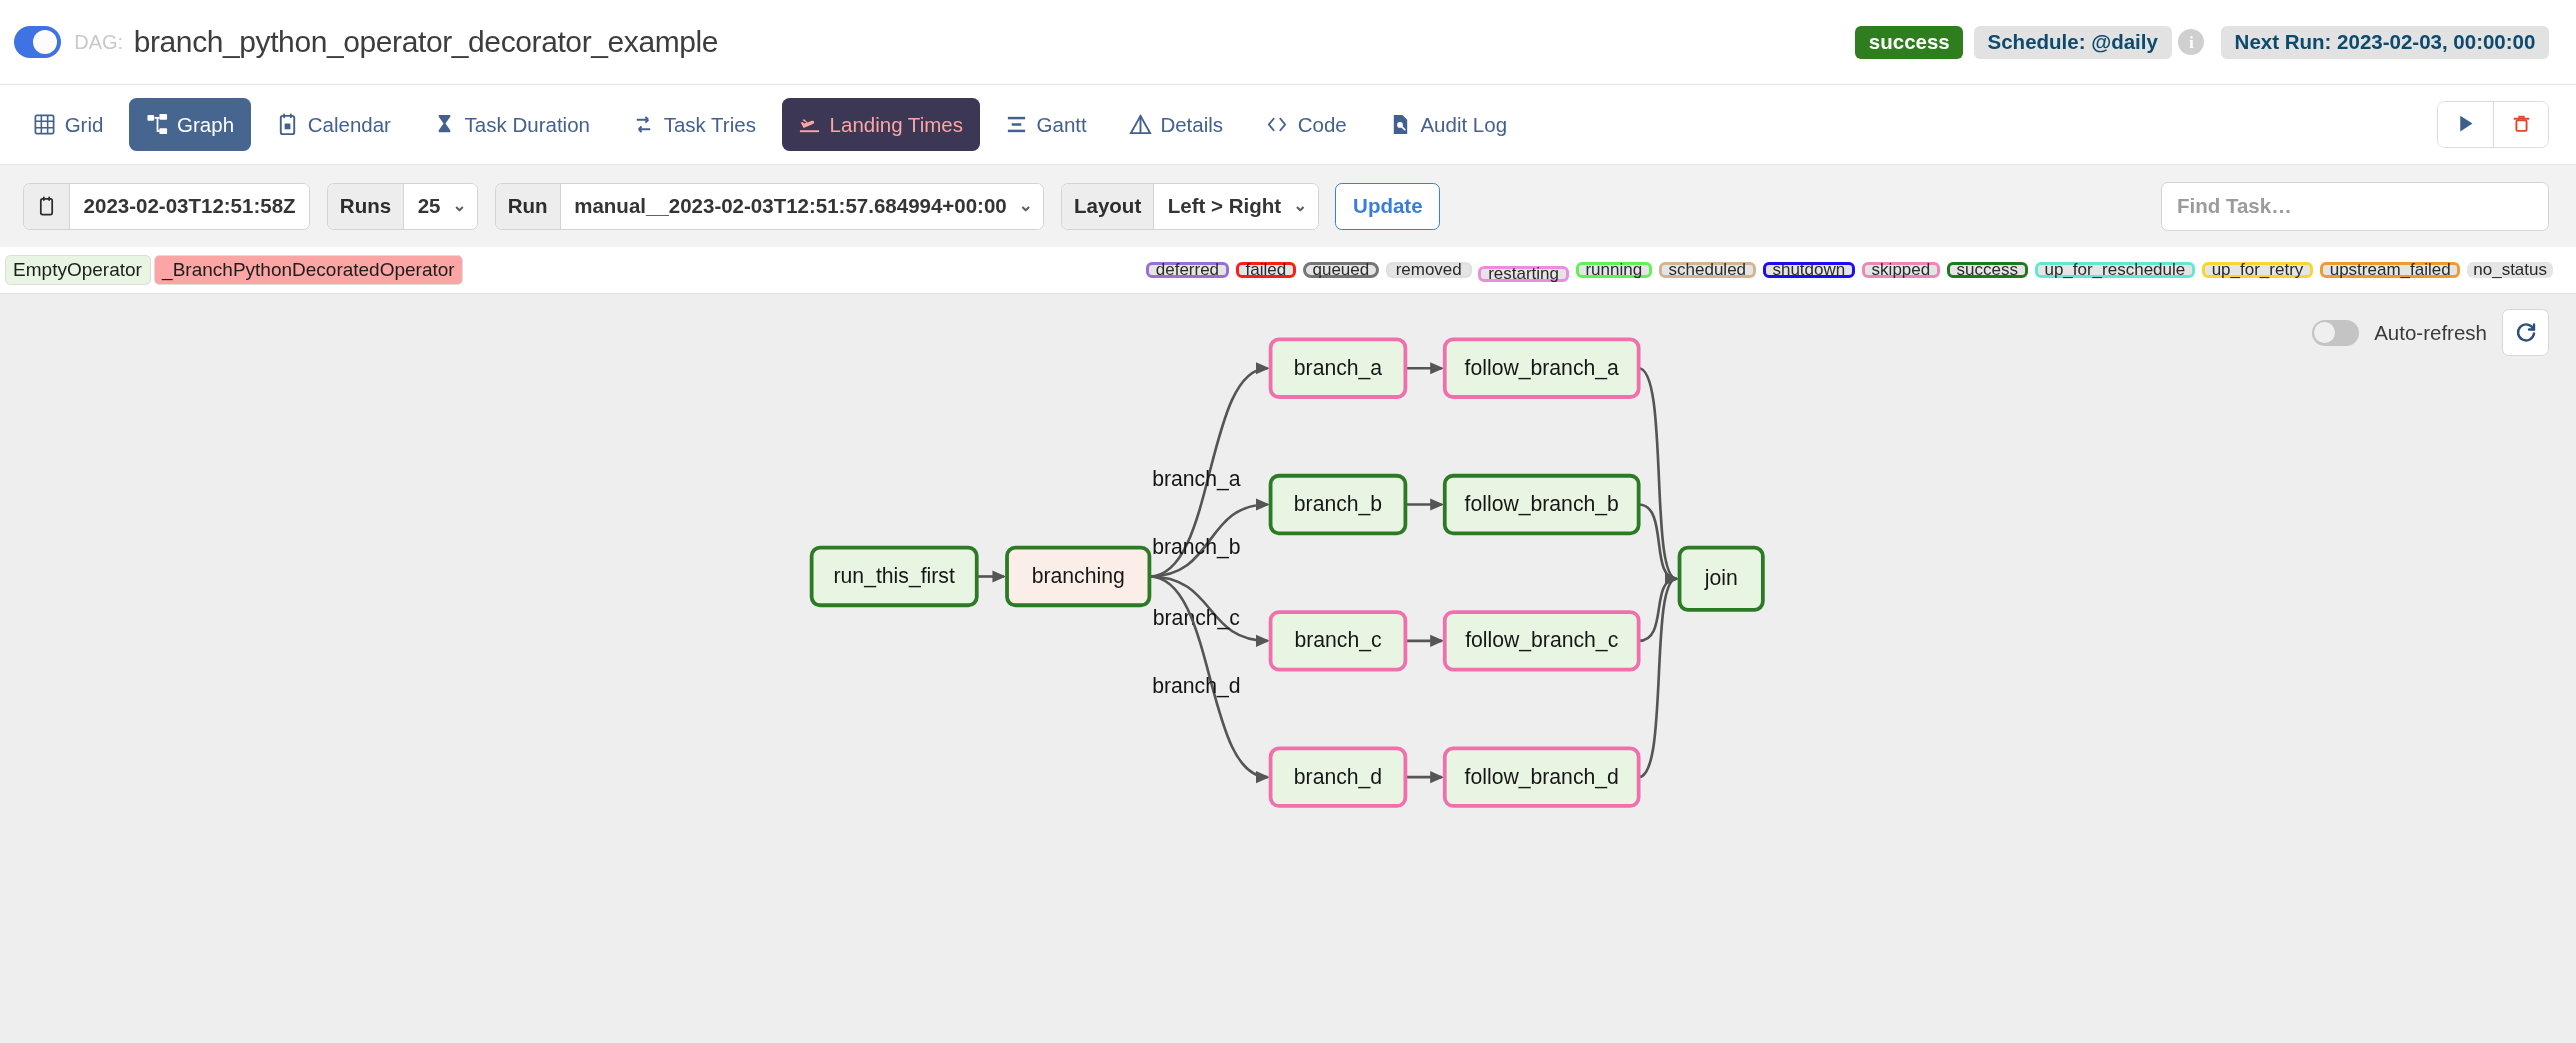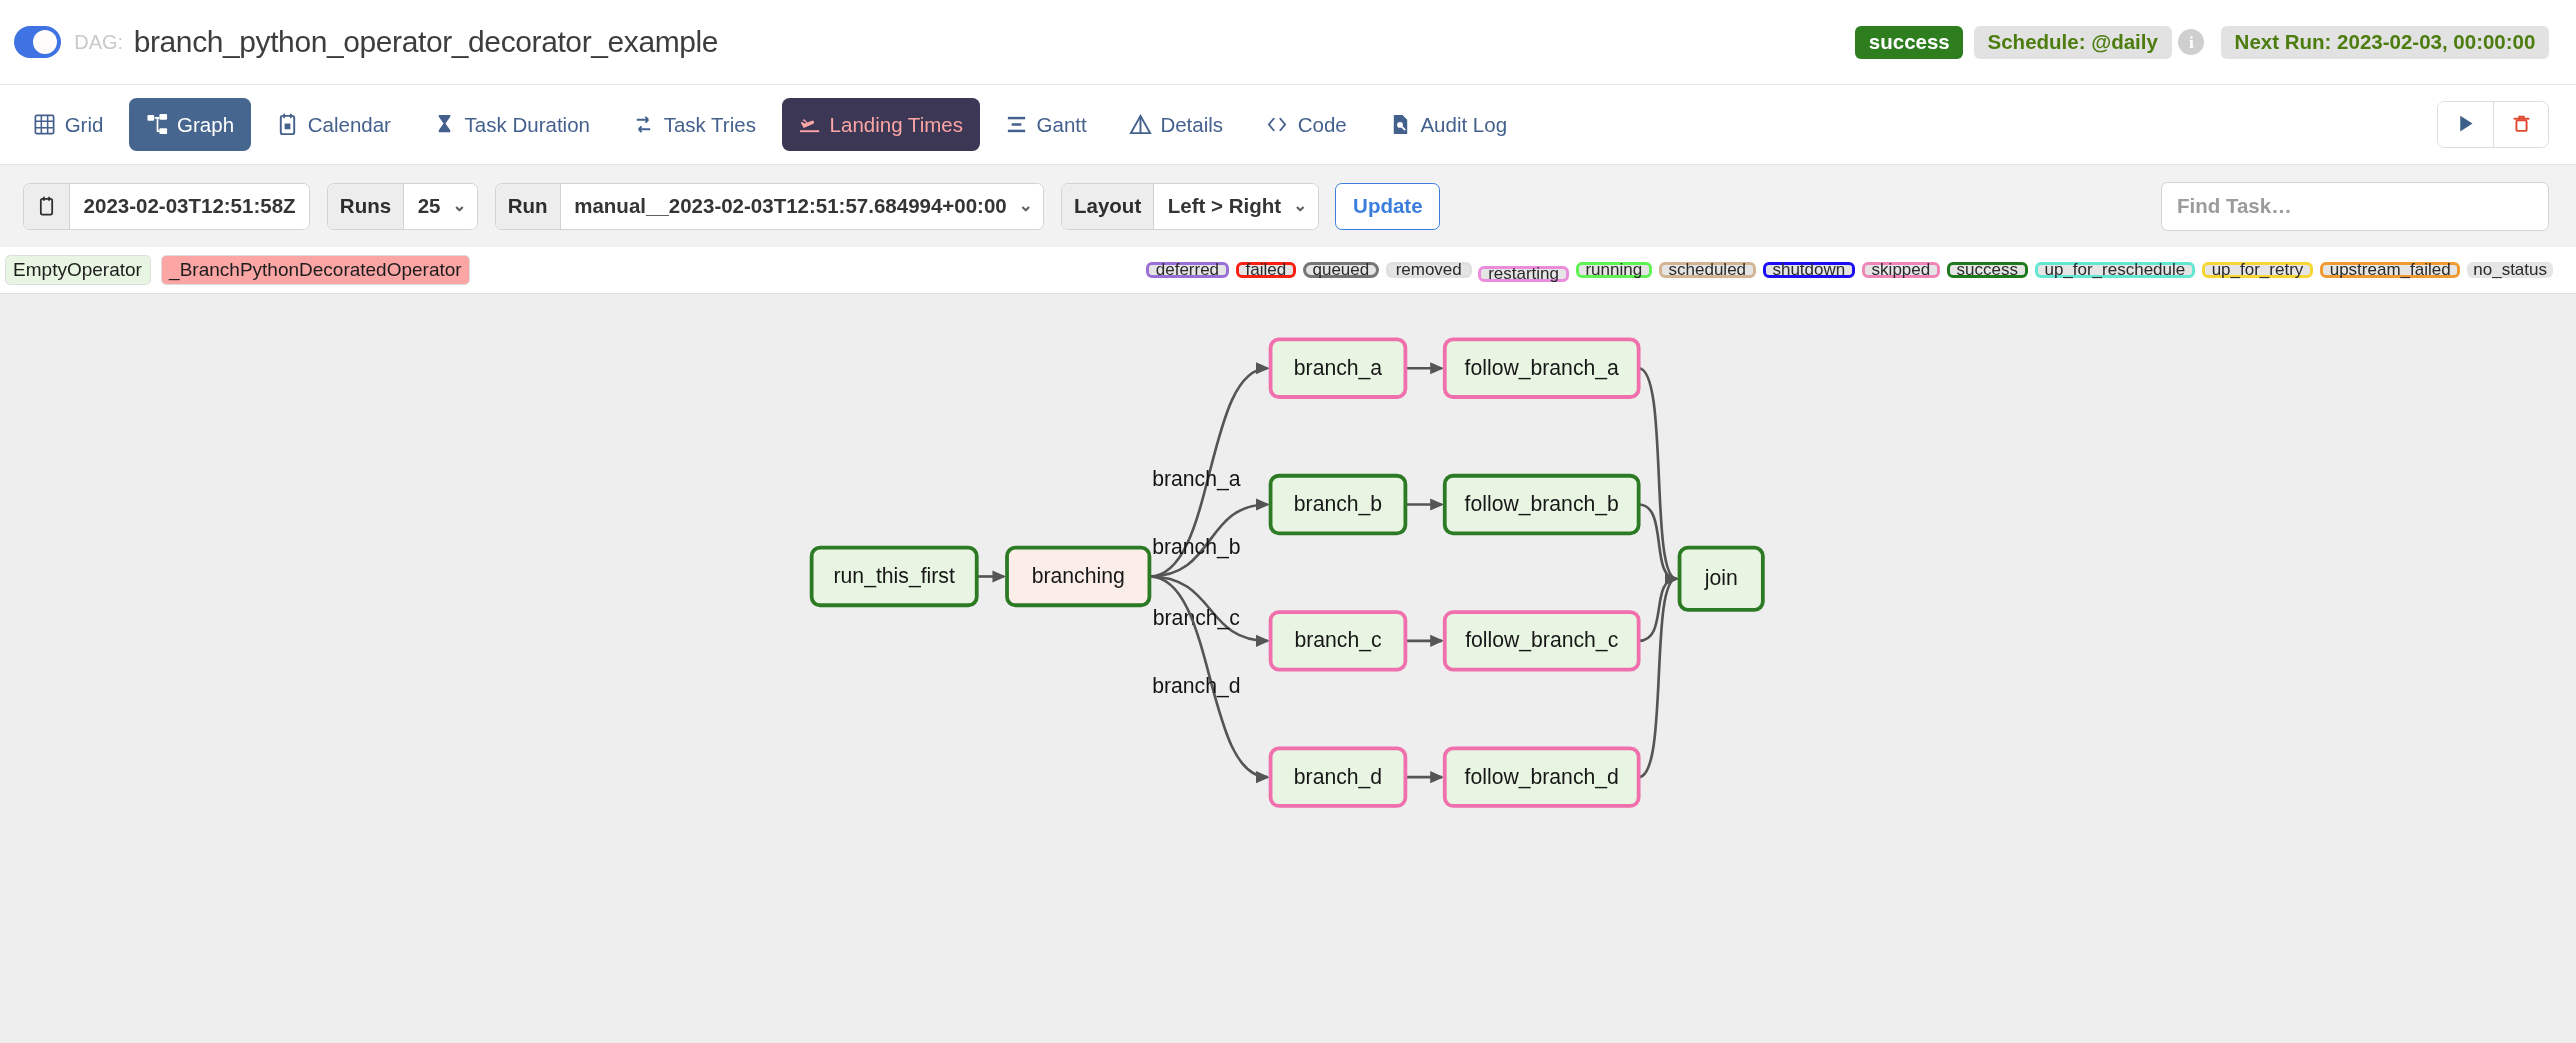--- a/index.html
+++ b/index.html
@@ -31,21 +31,21 @@
   .dag-label { font-size: 20px; color: #c9c9c9; font-weight: 400; margin-right: 10.6px; }
   .dag-title { font-size: 30px; color: #3d3d3d; font-weight: 400; letter-spacing: -0.4px; }
   .header-spacer { flex: 1 1 auto; }
 
   .pill {
     display: inline-flex; align-items: center; justify-content: center;
     height: 33px; padding: 0 13.6px; border-radius: 6px;
     font-size: 20.5px; white-space: nowrap;
   }
   .pill-success { background: #2e7d1f; color: #ffffff; font-weight: 700; margin-right: 10.6px; }
-  .pill-grey { background: #e2e2e2; color: #4d7c0f; font-weight: 700; }
+  .pill-grey { background: #e2e2e2; color: #0c4a6e; font-weight: 700; }
   .schedule-group { display: flex; align-items: center; margin-right: 16.7px; }
   .info-dot {
     width: 26px; height: 26px; border-radius: 50%;
     background: #cfcfcf; color: #ffffff;
     display: inline-flex; align-items: center; justify-content: center;
     font-size: 17.4px; font-weight: 700; font-family: "Liberation Serif", serif;
     margin-left: 6.8px;
   }
 
   
@@ -113,21 +113,21 @@
     background: #ffffff; display: flex; align-items: center;
     padding: 0 15px; font-size: 20.5px; color: #9b9b9b;
   }
 
   
   .legend {
     height: 47px; display: flex; align-items: center;
     padding: 0 23px 0 4.5px; background: #ffffff;
     border-bottom: 1.5px solid #e0e0e0;
   }
-  .legend-left { display: flex; gap: 10px; }
+  .legend-left { display: flex; gap: 3px; }
   .legend-right { display: flex; align-items: center; gap: 6.8px; }
   .legend-spacer { flex: 1 1 auto; }
   .op-chip {
     height: 30px; display: inline-flex; align-items: center;
     padding: 0 7.6px; border-radius: 5.3px; font-size: 19px; color: #1d1d1d;
     border: 1.5px solid #dddddd; white-space: nowrap;
   }
   .status-chip {
     height: 16px; display: inline-flex; align-items: center;
     padding: 0 6.8px; border-radius: 6px; font-size: 17px; color: #2a2a2a;
@@ -379,20 +379,34 @@
     <span class="status-chip" style="border-color: rgb(31, 122, 31);">success</span>
     <span class="status-chip" style="border-color: rgb(99, 231, 211);">up_for_reschedule</span>
     <span class="status-chip" style="border-color: rgb(247, 214, 51);">up_for_retry</span>
     <span class="status-chip" style="border-color: rgb(239, 155, 49);">upstream_failed</span>
     <span class="status-chip plain">no_status</span>
   </div>
 </div>
 
 <div class="graph-area">
 
+  <div class="refresh-bar">
+    <div class="sw">
+      <div class="knob"></div>
+    </div>
+    <span class="refresh-label">Auto-refresh</span>
+    <div class="refresh-btn">
+      <span>
+        <svg width="24" height="24" viewBox="0 0 24 24" fill="none" stroke="#2c4f7c" stroke-width="2.4" stroke-linecap="round">
+          <path d="M20 5.5v5h-5"></path>
+          <path d="M19.4 10.2A8 8 0 1 0 20 14.4"></path>
+        </svg>
+      </span>
+    </div>
+  </div>
 
   <svg class="graph-svg" viewBox="0 0 3398 989" preserveAspectRatio="xMidYMid meet">
     <defs>
       <marker id="arrow" viewBox="0 0 10 10" refX="8.4" refY="5" markerWidth="5.2" markerHeight="5.2" orient="auto-start-reverse">
         <path d="M0 0.6 L10 5 L0 9.4 z" fill="#555555"></path>
       </marker>
     </defs>
     <g id="edges-layer">
         <path class="edge-path" d="M 1288 373 L 1324 373" marker-end="url(#arrow)"></path>
         <path class="edge-path" d="M 1516 373 C 1604 373, 1588 98, 1672 98" marker-end="url(#arrow)"></path>

